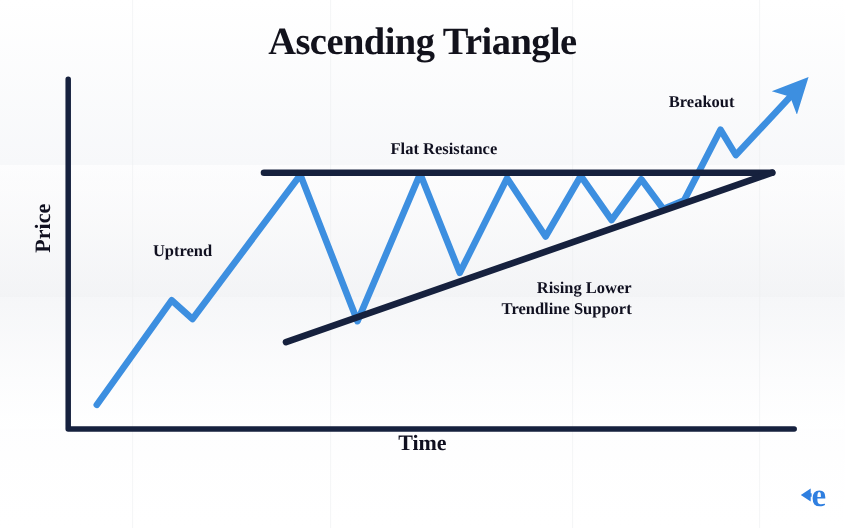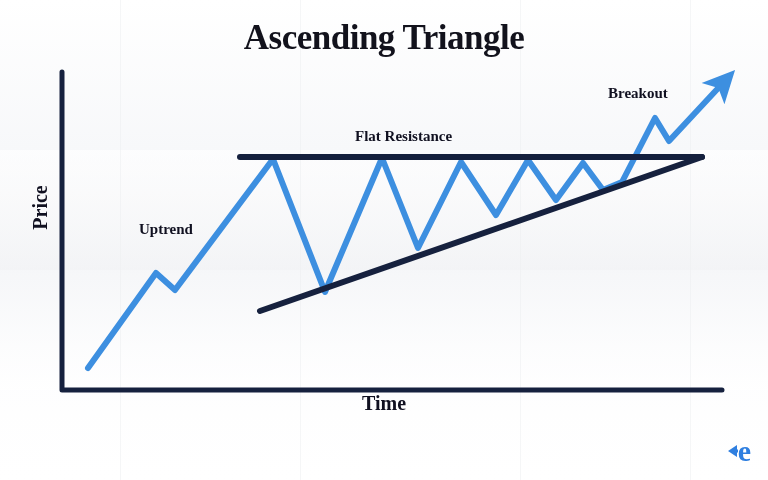--- a/index.html
+++ b/index.html
@@ -81,20 +81,22 @@
     <line x1="240" y1="157" x2="702" y2="157" stroke="#16213e" stroke-width="6" stroke-linecap="round"></line>
 
     <line x1="260" y1="311" x2="702" y2="157" stroke="#16213e" stroke-width="6" stroke-linecap="round"></line>
   </svg>
 
   <div class="axis-label" id="y-axis-label">Price</div>
   <div class="axis-label" id="x-axis-label">Time</div>
 
   <div class="annot" id="annot-uptrend">Uptrend</div>
   <div class="annot" id="annot-resistance">Flat Resistance</div>
+  <div class="annot" id="annot-support">Rising Lower
+Trendline Support</div>
   <div class="annot" id="annot-breakout">Breakout</div>
 
   <div id="logo">
       <span class="mark blue">
       <svg width="16" height="30" viewBox="0 0 16 30" style="vertical-align:-5px">
         <path d="M15,9 L6,15 L15,21 L15,16.5 L16,16.5 L16,13.5 L15,13.5 Z" fill="#2f7fe0"></path>
         <rect x="13" y="1" width="3" height="28" fill="#10101c" opacity="0"></rect>
       </svg>
     </span>
       <span class="blue">e</span>

